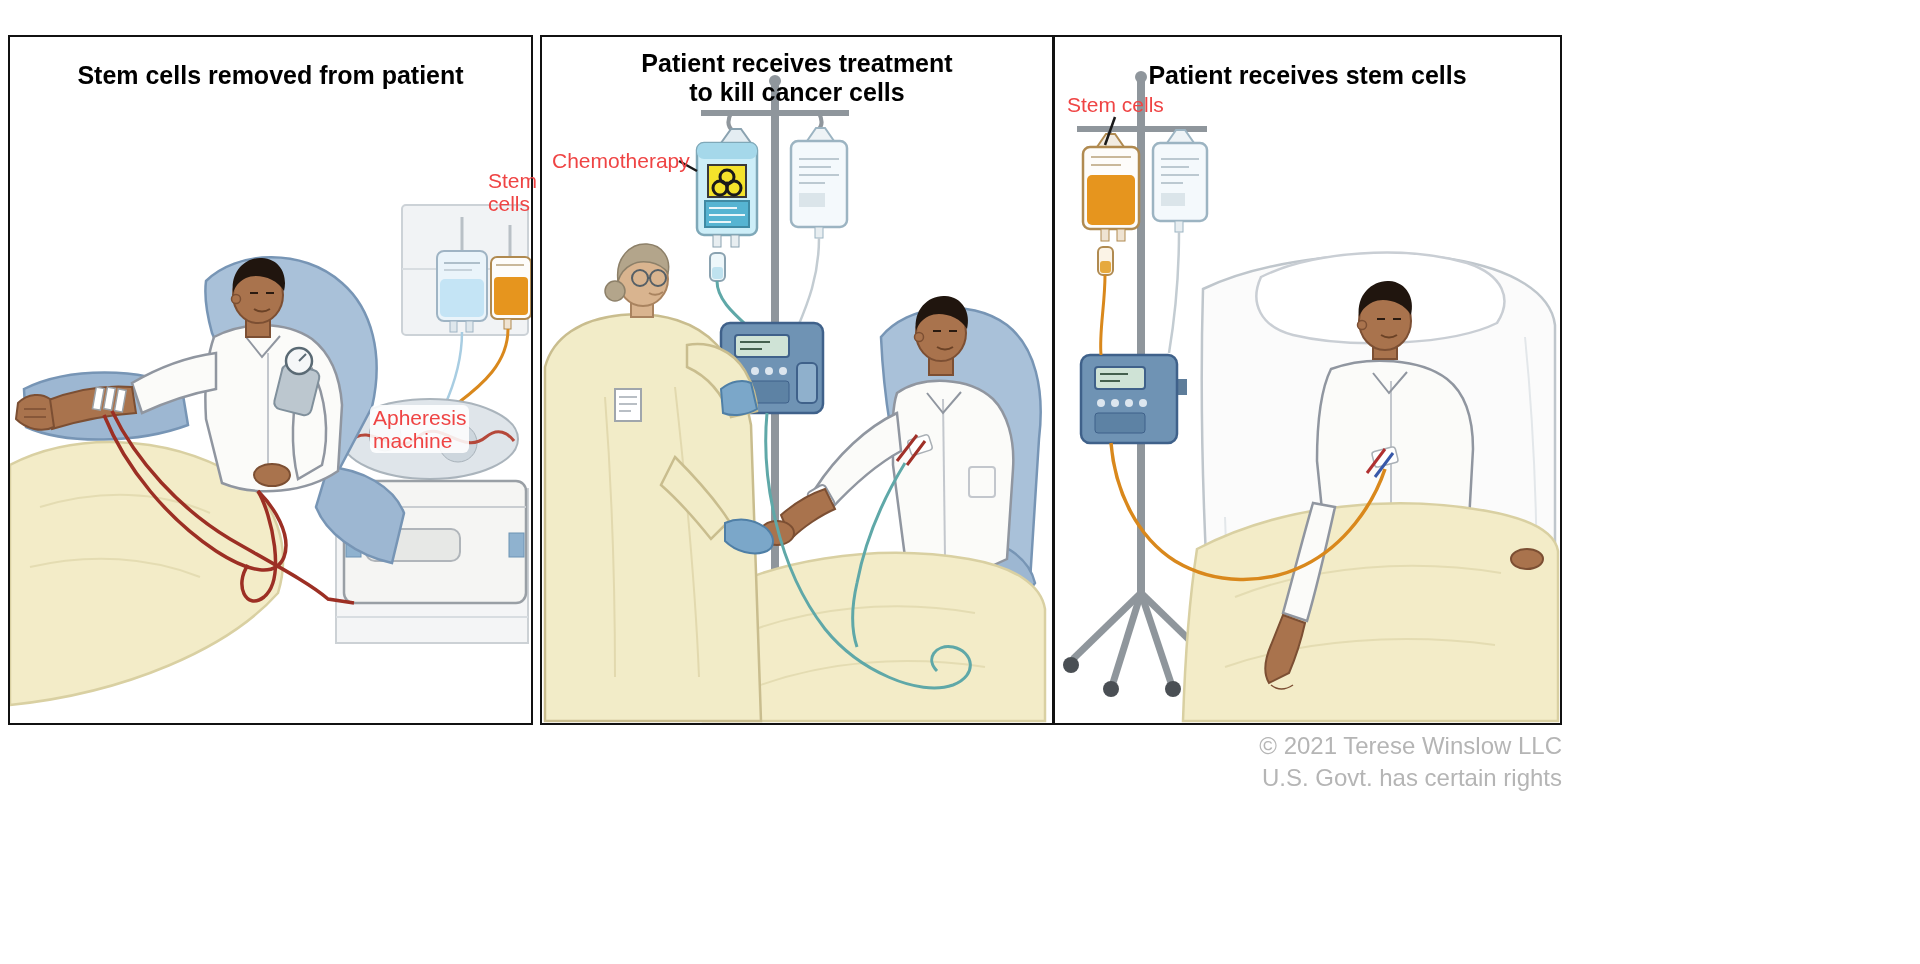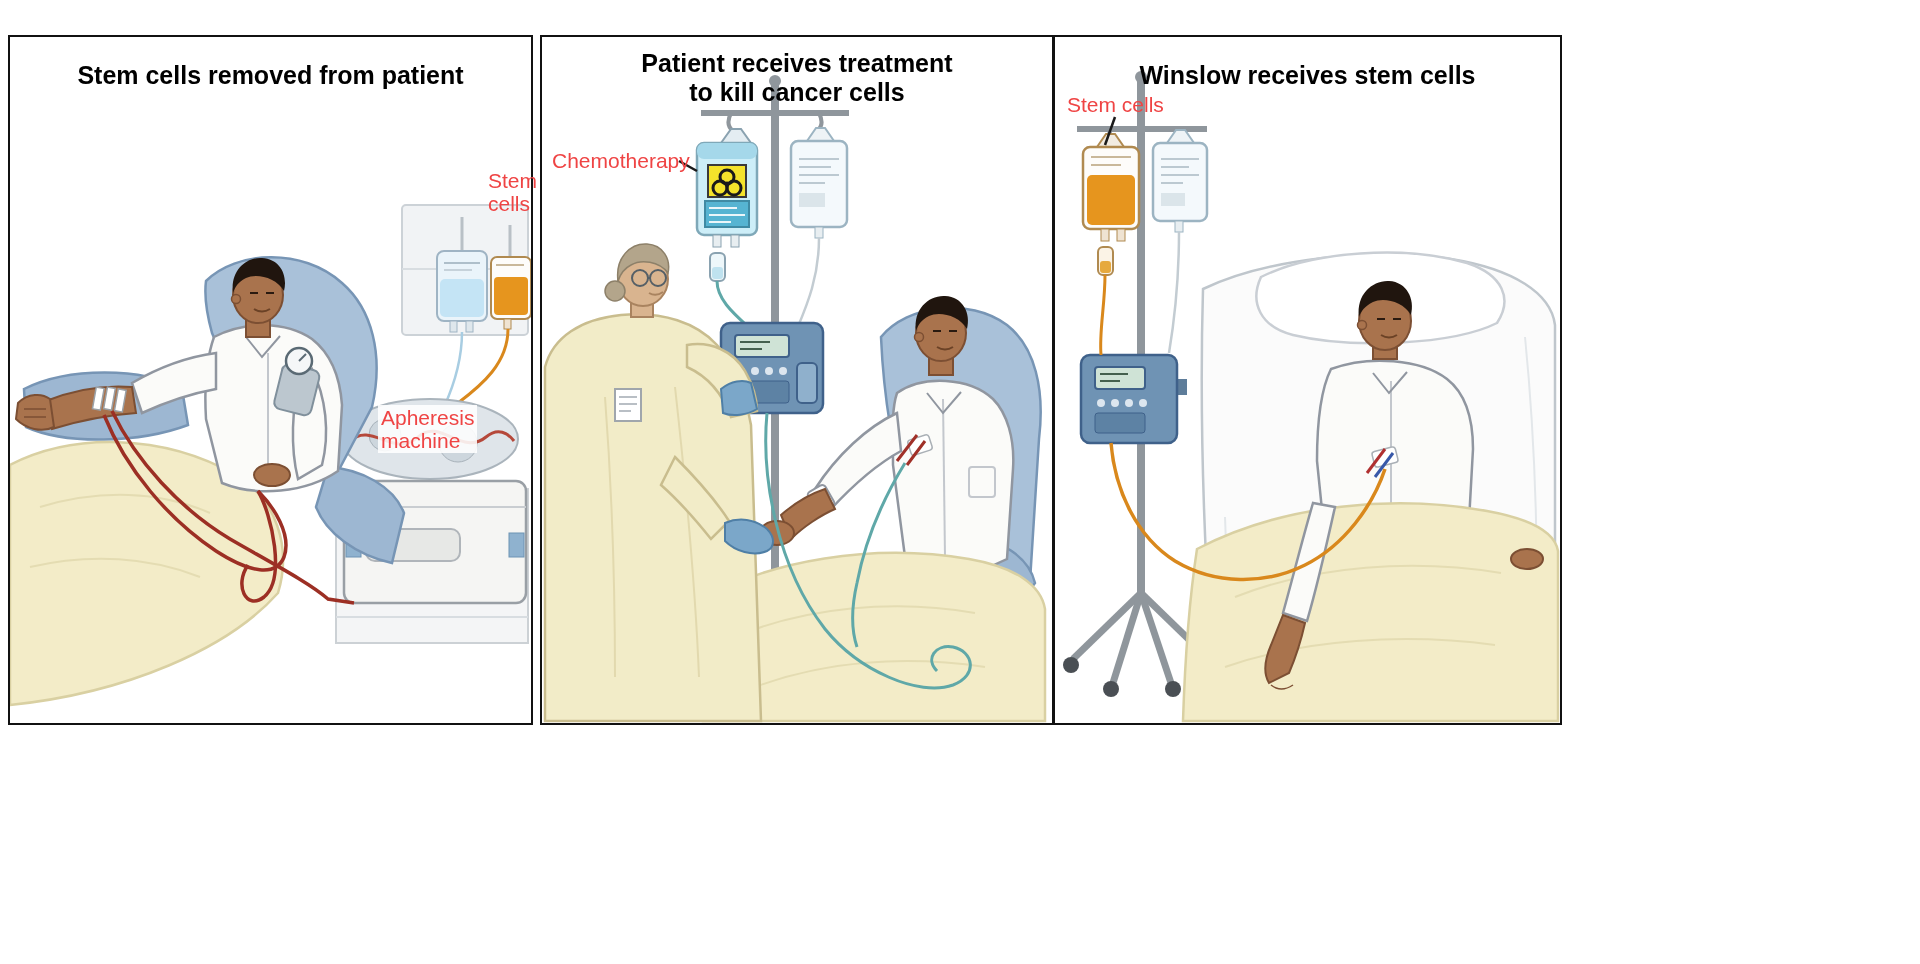--- a/index.html
+++ b/index.html
@@ -22,21 +22,21 @@
     color: #000000; white-space: pre-line;
   }
   .panel-1 .panel-title { top: 24px; }
   .panel-2 .panel-title { top: 12px; }
   .panel-3 .panel-title { top: 24px; }
   .figure-label {
     position: absolute; z-index: 3; font-size: 21px; line-height: 1.1;
     color: #ef4444; white-space: pre-line;
   }
   .lbl-stem-1    { left: 478px; top: 132px; }
-  .lbl-apheresis { left: 368px; top: 368px; background: rgba(255,255,255,0.88); padding: 1px 3px; }
+  .lbl-apheresis { left: 360px; top: 368px; background: rgba(255,255,255,0.88); padding: 1px 3px; border-radius: 6px; }
   .lbl-chemo     { left: 10px;  top: 112px; }
   .lbl-stem-3    { left: 12px;  top: 56px;  }
   .credit {
     position: absolute; left: 1053px; width: 509px; top: 730px; z-index: 2;
     text-align: right; color: #b5b5b5; font-size: 24px; line-height: 1.35;
   }
 </style>
 </head>
 <body>
 
@@ -222,21 +222,21 @@
         <path d="M222 376 C216 440 232 530 280 592 C314 634 374 660 408 648 C434 638 428 614 408 610 C390 607 380 622 392 634" fill="none" stroke="#5fa8a8" stroke-width="3"></path>
         <path d="M360 426 C338 462 320 504 312 546 C306 572 306 592 312 610" fill="none" stroke="#5fa8a8" stroke-width="3"></path>
       </g>
       <g>
         <line x1="134" y1="124" x2="152" y2="134" stroke="#1a1a1a" stroke-width="2.5"></line>
       </g>
     </svg>
   </div>
 
   <div class="panel panel-3">
-    <div class="panel-title">Winslow receives stem cells</div>
+    <div class="panel-title">Patient receives stem cells</div>
     <div class="figure-label lbl-stem-3">Stem cells</div>
     <svg viewBox="0 0 505 686">
       <g>
         <path d="M148 252 C210 222 318 210 396 222 C458 232 496 256 500 288 L500 648 L162 664 C150 560 144 390 148 252 Z" fill="#fbfbfb" stroke="#bfc6cc" stroke-width="2.5"></path>
         <path d="M206 240 C258 214 350 208 412 226 C448 238 458 262 442 286 C398 308 296 312 238 298 C206 290 194 266 206 240 Z" fill="#ffffff" stroke="#c9ced4" stroke-width="2.5"></path>
         <path d="M170 480 C172 540 176 600 182 650 M470 300 C478 380 482 470 482 560" fill="none" stroke="#e3e7ea" stroke-width="2"></path>
       </g>
       <g>
         <line x1="86" y1="42" x2="86" y2="556" stroke="#8f969c" stroke-width="8"></line>
         <circle cx="86" cy="40" r="6" fill="#8f969c"></circle>
@@ -303,14 +303,18 @@
       <g>
         <path d="M50 238 C50 268 44 294 46 318" fill="none" stroke="#d9881c" stroke-width="3"></path>
         <path d="M56 406 C60 454 82 500 120 524 C160 548 210 548 250 528 C290 508 318 468 330 432" fill="none" stroke="#d9881c" stroke-width="3.5"></path>
       </g>
       <g>
         <line x1="60" y1="80" x2="50" y2="108" stroke="#1a1a1a" stroke-width="2.5"></line>
       </g>
     </svg>
   </div>
 
+  <div class="credit">
+    <div>© 2021 Terese Winslow LLC</div>
+    <div>U.S. Govt. has certain rights</div>
+  </div>
 
 </div>
 
 </body></html>

